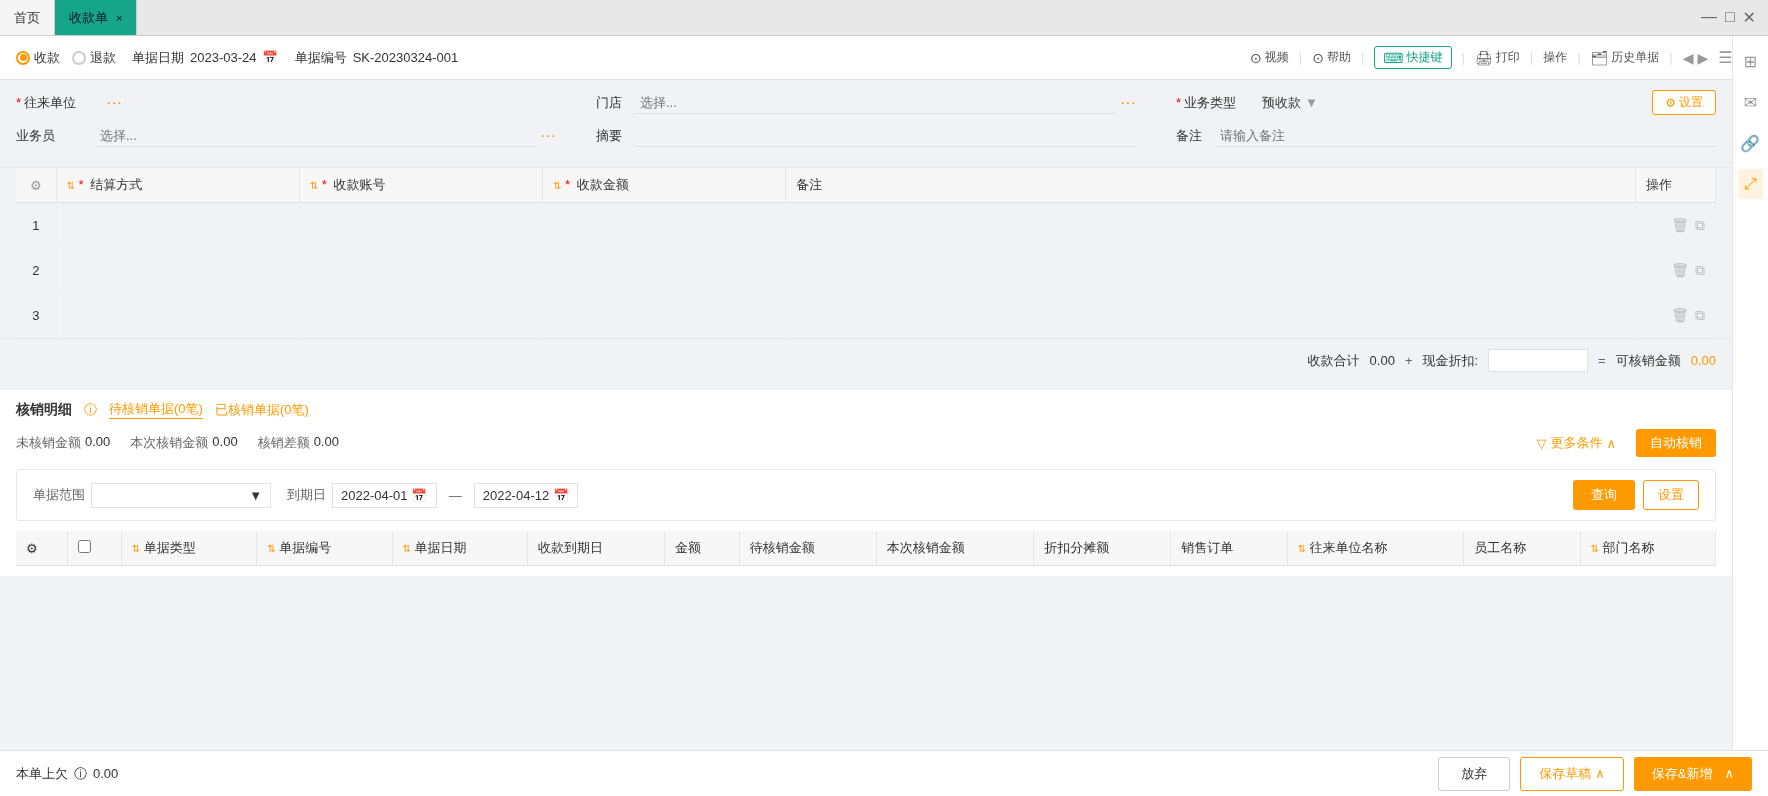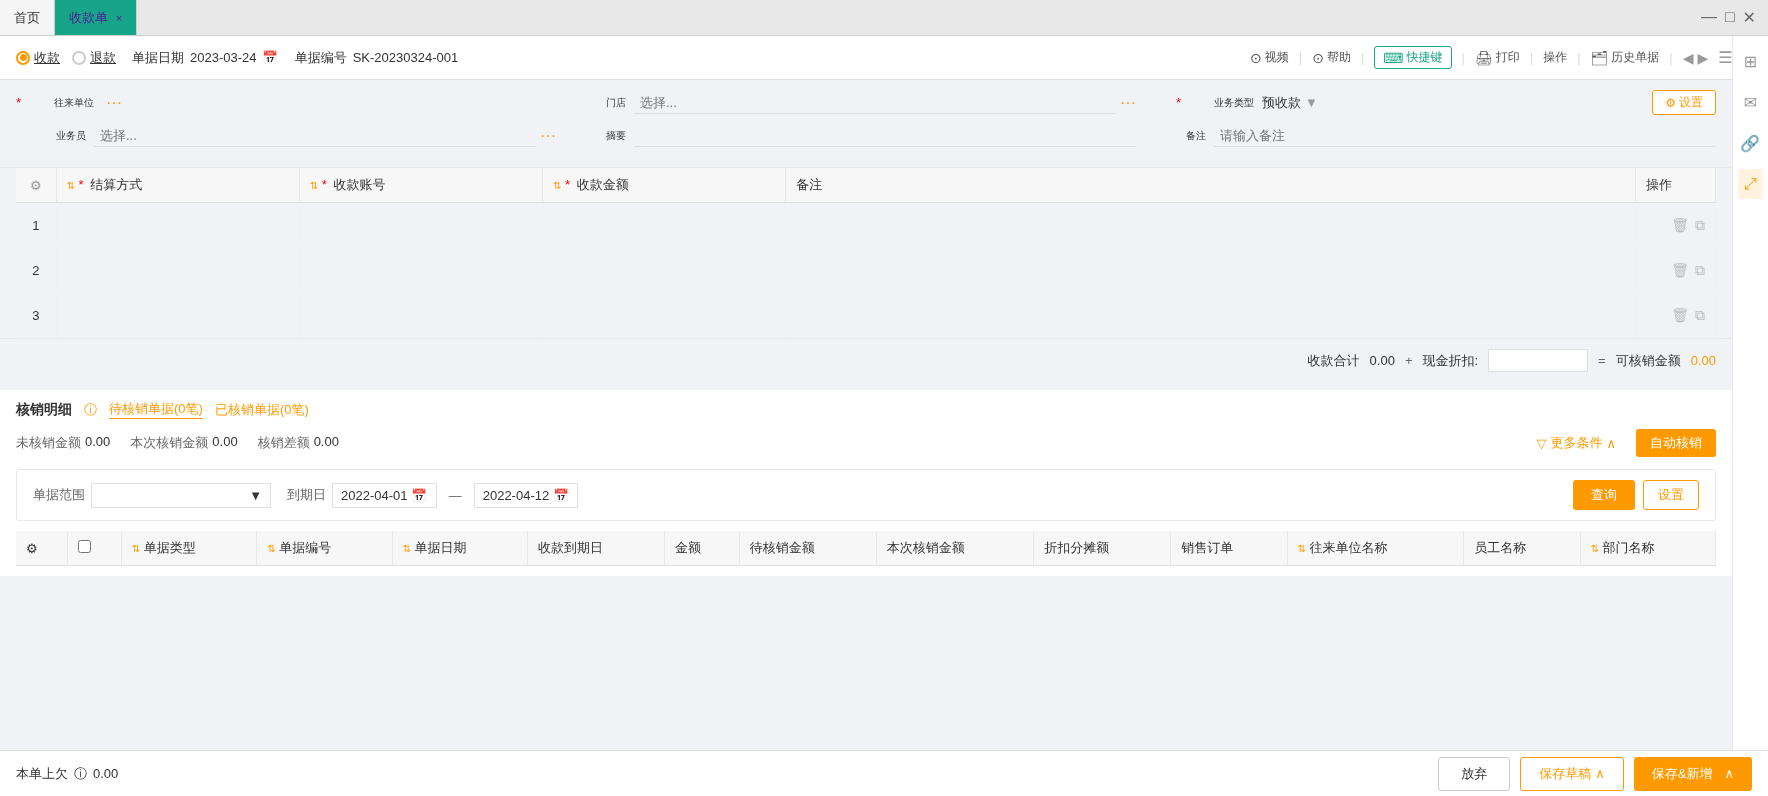--- a/index.html
+++ b/index.html
@@ -8,31 +8,31 @@
     
     .tab-bar {
       display: flex; align-items: center; background: #e8e8e8; height: 36px;
       border-bottom: 1px solid #ccc;
     }
     .tab-item {
       display: flex; align-items: center; padding: 0 14px; height: 100%;
       cursor: pointer; font-size: 13px; color: #555; border-right: 1px solid #ccc;
     }
     .tab-item.home { background: #f5f5f5; color: #333; }
-    .tab-item.active { background: #17a589; color: #4c1d95; }
+    .tab-item.active { background: #17a589; color: #0f172a; }
     .tab-item .close-btn { margin-left: 8px; font-size: 11px; cursor: pointer; }
     .tab-bar .window-controls { margin-left: auto; display: flex; gap: 8px; padding-right: 12px; font-size: 16px; color: #666; cursor: pointer; }
 
     
     .toolbar {
       display: flex; align-items: center; background: #fff; padding: 0 16px;
       height: 44px; border-bottom: 1px solid #e0e0e0; gap: 16px;
     }
     .radio-group { display: flex; gap: 12px; align-items: center; }
-    .radio-item { display: flex; align-items: center; gap: 4px; cursor: pointer; text-decoration: underline; }
+    .radio-item { display: flex; align-items: center; gap: 4px; cursor: pointer; }
     .radio-circle { width: 14px; height: 14px; border-radius: 50%; border: 2px solid #ccc; display: flex; align-items: center; justify-content: center; }
     .radio-circle.active { border-color: #f90; }
     .radio-circle.active::after { content: ''; width: 7px; height: 7px; border-radius: 50%; background: #f90; }
     .field-group { display: flex; align-items: center; gap: 6px; }
     .field-label { color: #333; font-size: 13px; }
     .field-value { color: #333; font-size: 13px; font-weight: 500; }
     .calendar-icon { color: #f90; cursor: pointer; }
     .toolbar-actions { margin-left: auto; display: flex; align-items: center; gap: 10px; }
     .action-btn { display: flex; align-items: center; gap: 3px; color: #555; font-size: 12px; cursor: pointer; }
     .action-btn .icon { font-size: 14px; }
@@ -41,21 +41,21 @@
     .nav-arrows { display: flex; gap: 4px; }
     .nav-arrow { color: #999; cursor: pointer; font-size: 14px; }
     .view-icons { display: flex; gap: 6px; color: #999; cursor: pointer; font-size: 16px; }
     .orange-icon { color: #f90; }
 
     
     .form-section { padding: 10px 16px; border-bottom: 1px solid #e8e8e8; }
     .form-row { display: flex; align-items: center; margin-bottom: 10px; gap: 0; }
     .form-field { display: flex; align-items: center; flex: 1; }
     .required-star { color: red; margin-right: 3px; }
-    .form-field-label { color: #333; font-size: 10px; width: 70px; text-align: right; margin-right: 8px; white-space: nowrap; }
+    .form-field-label { color: #333; font-size: 13px; width: 70px; text-align: left; margin-right: 8px; white-space: nowrap; }
     .form-input { flex: 1; border: none; border-bottom: 1px solid #e0e0e0; padding: 3px 6px; font-size: 13px; color: #999; outline: none; background: transparent; }
     .more-btn { color: #f90; cursor: pointer; margin-left: 4px; font-size: 16px; }
     .select-value { color: #333; font-size: 13px; }
     .select-arrow { color: #999; cursor: pointer; margin-left: 4px; }
 
     
     .data-table { width: 100%; border-collapse: collapse; }
     .table-header { background: #f7f7f7; }
     .table-header th { padding: 8px 10px; text-align: left; font-weight: normal; color: #333; border-bottom: 1px solid #e0e0e0; border-right: 1px solid #e8e8e8; font-size: 13px; }
     .table-header th:first-child { width: 40px; text-align: center; }

